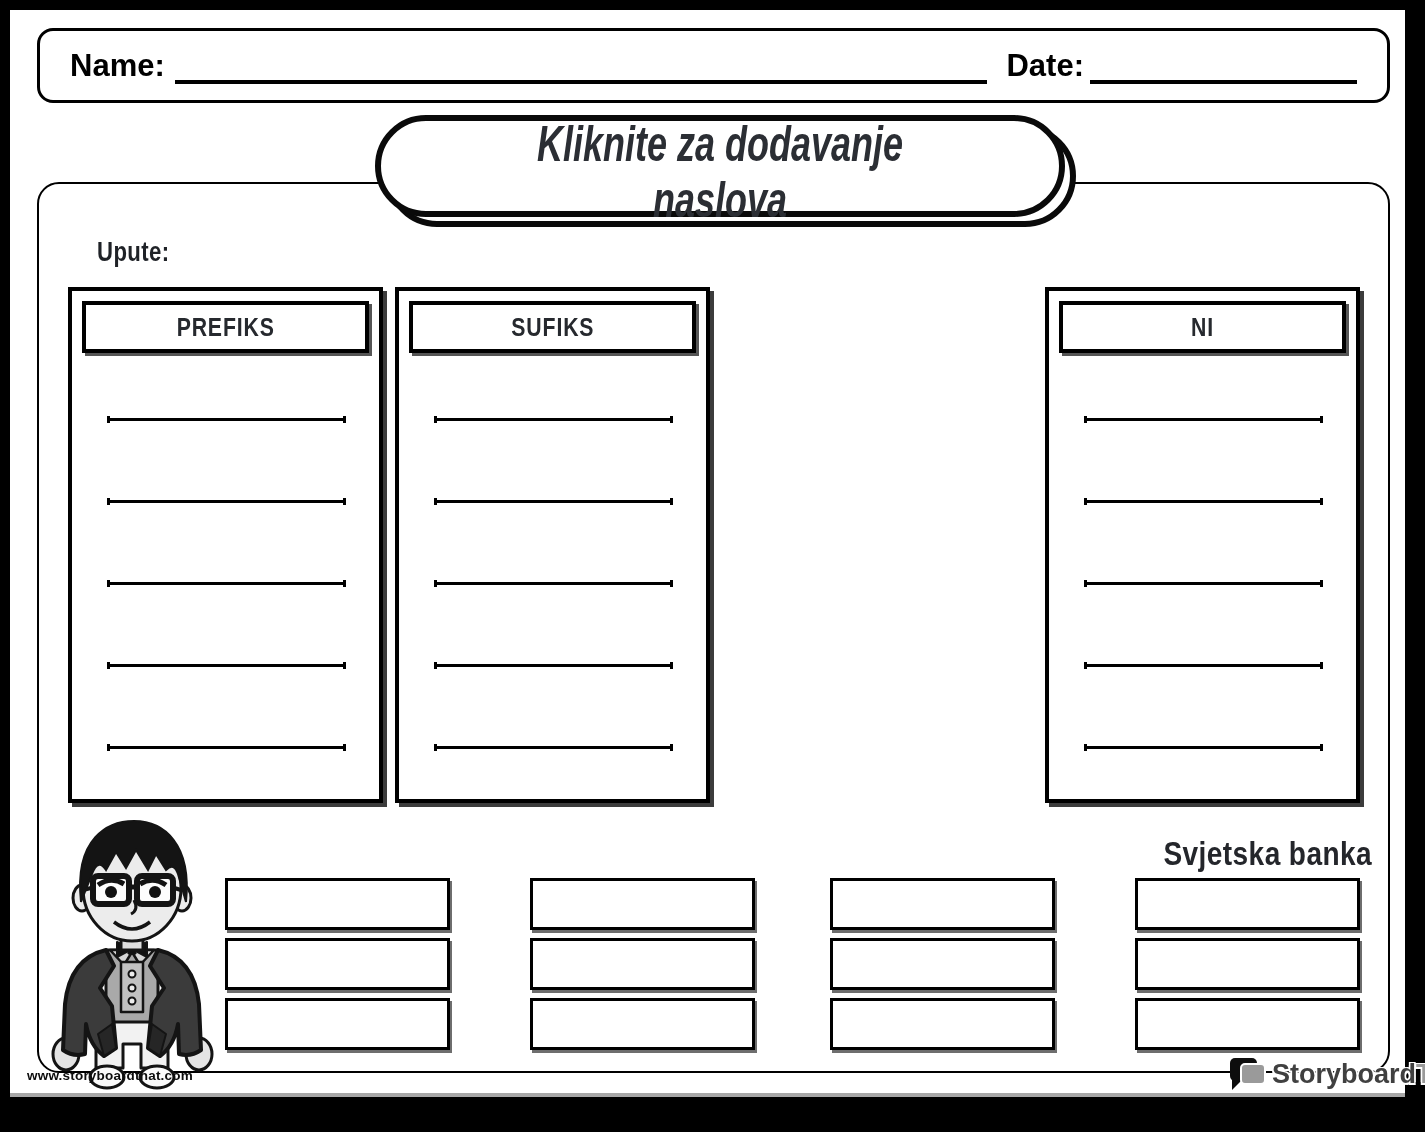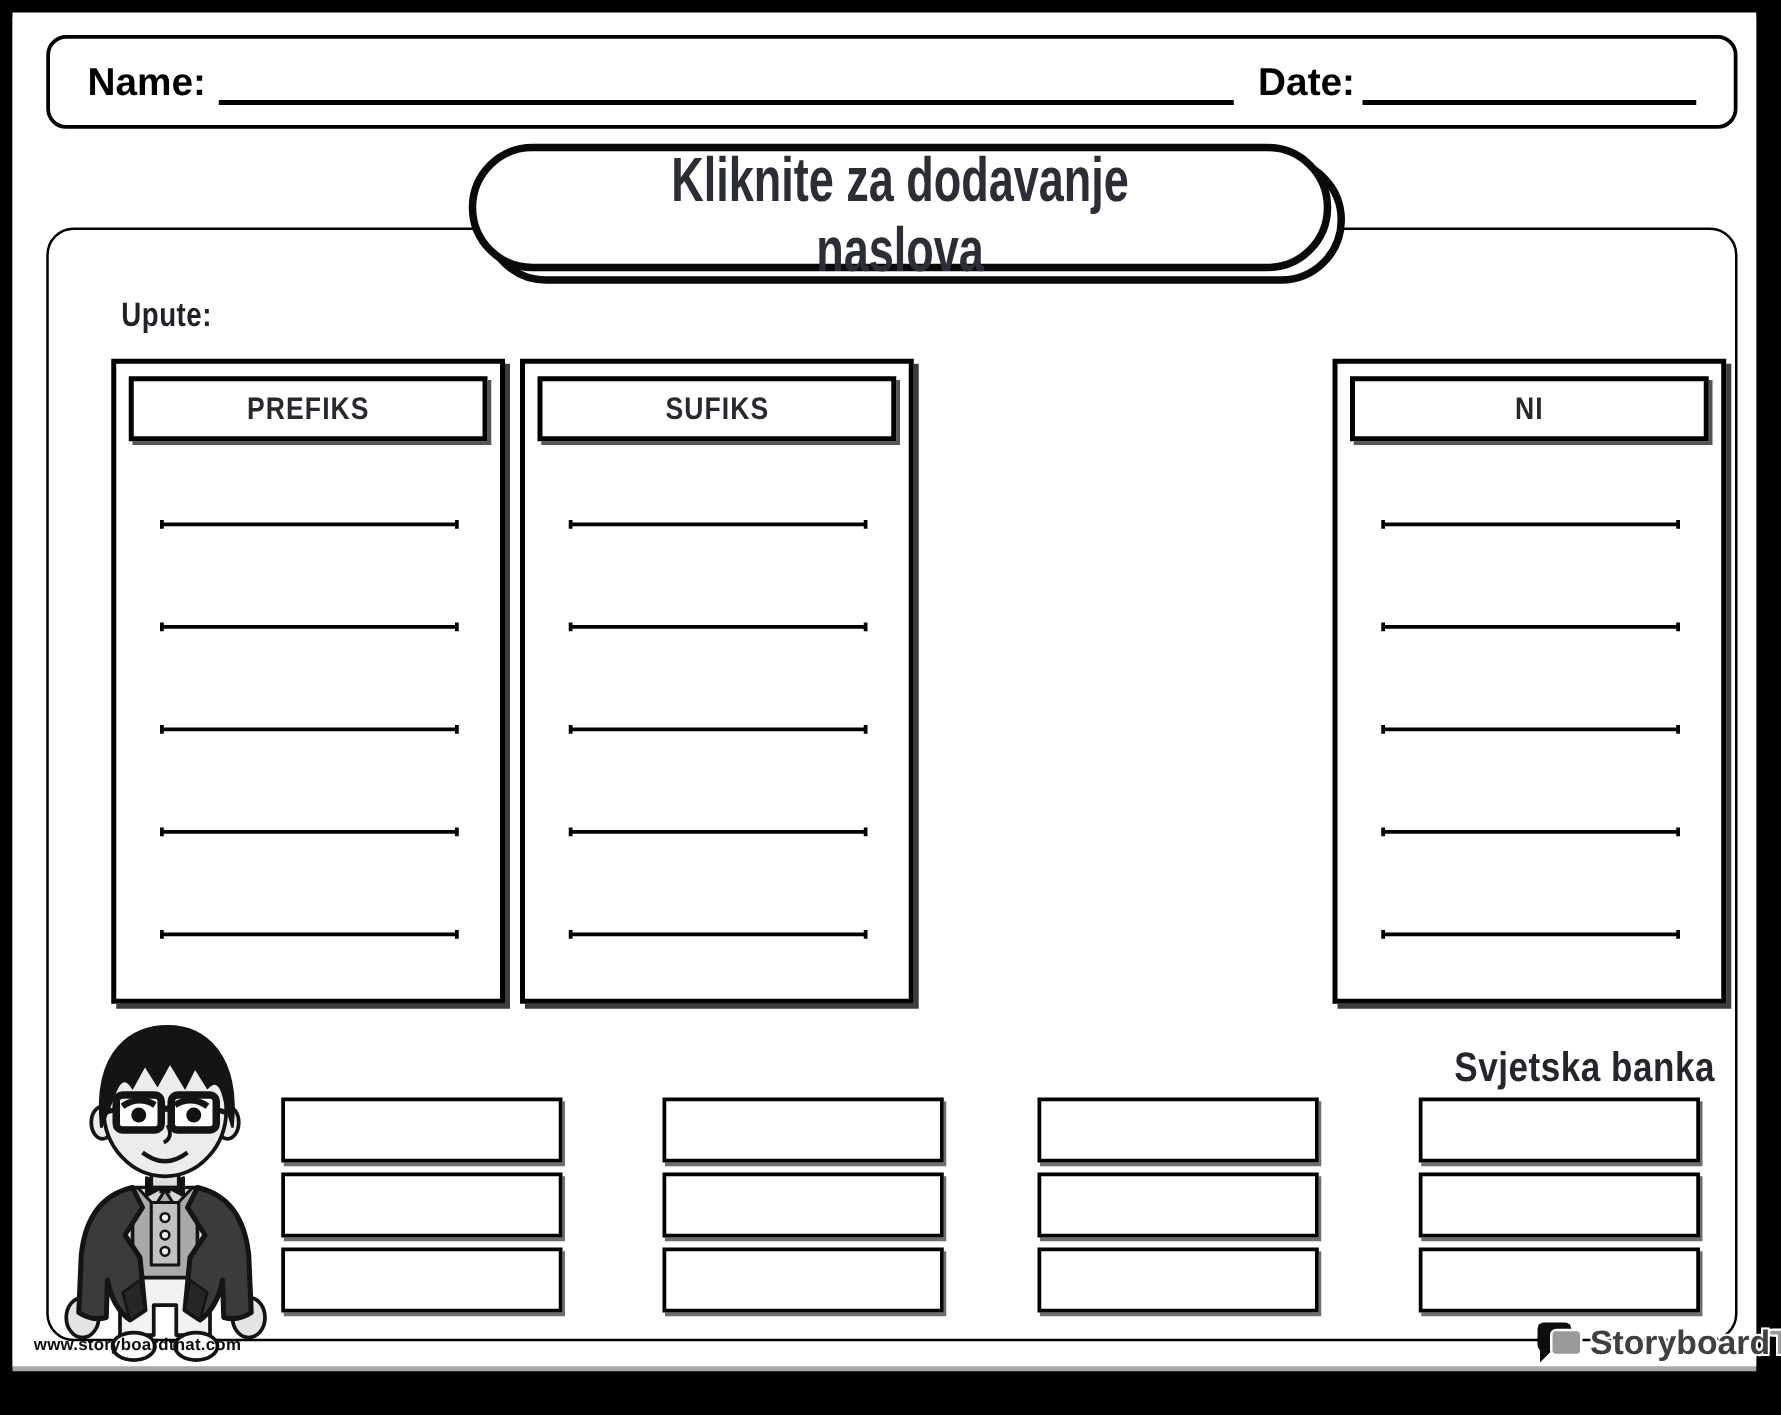--- a/index.html
+++ b/index.html
@@ -25,21 +25,21 @@
     display:flex; align-items:center;
     padding:0 30px; background:#fff;justify-content:center;
   }
   .hdr-label { font-size:31px; font-weight:bold; color:#000; white-space:nowrap; }
   .write-line { border-bottom:4px solid #000; height:36px; }
   .name-line { flex:1 1 auto; margin:0 14px 0 10px; }
   .date-label { margin-left:5px; }
   .date-line { width:267px; margin-left:6px; }
 
   
-  .banner-wrap { position:absolute; left:365px; top:105px; width:690px; height:128px; z-index:5; }
+  .banner-wrap { position:absolute; left:365px; top:105px; width:690px; height:128px; z-index:5;font-style:italic; }
   .banner-shadow {
     position:absolute; left:11px; top:10px; width:690px; height:102px;
     background:#fff; border:6px solid #0a0a0a; border-radius:54px;
   }
   .banner {
     position:absolute; left:0; top:0; width:690px; height:102px;
     background:#fff; border:6px solid #0a0a0a; border-radius:54px;
   }
   .banner-text {
     position:absolute; left:50%; top:1px;
@@ -64,21 +64,20 @@
     font-size:27px; font-weight:bold; color:#1f2227;
     transform:scaleX(0.82); transform-origin:left top;
     letter-spacing:0.5px;
   }
 
   
   .sort-col {
     position:absolute; top:277px; height:516px; width:315px;
     border:4px solid #000; background:#fff;
     box-shadow:4px 4px 0 #3c3c3c;
-    margin-left:21px;
   }
   .sort-col.c0 { left:58px; }
   .sort-col.c1 { left:385px; }
   .sort-col.c2 { left:710px; }
   .sort-col.c3 { left:1035px;padding-left:40px; }
   .col-header {
     position:absolute; left:10px; right:10px; top:10px; height:52px;
     border:4px solid #000; background:#fff;
     display:flex; align-items:center; justify-content:center;
     box-shadow:3px 3px 0 #555;

